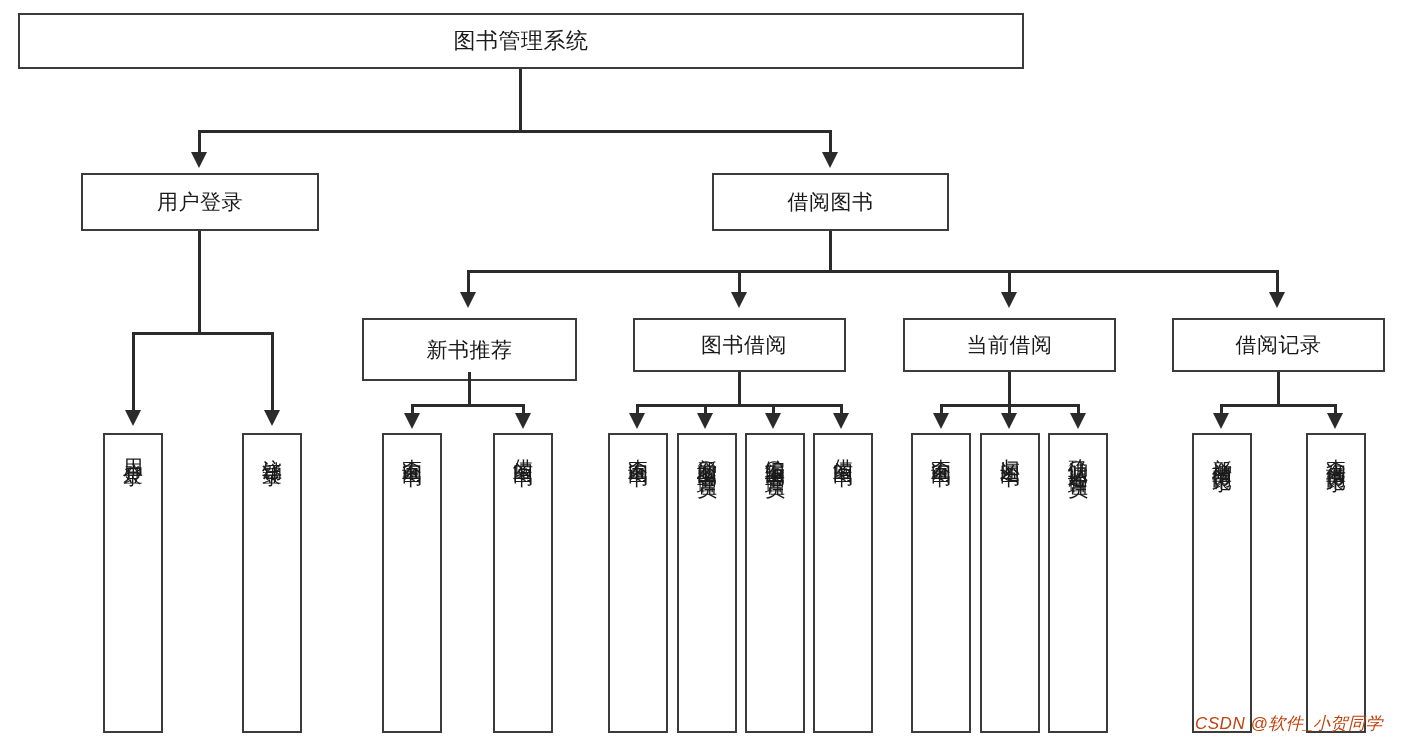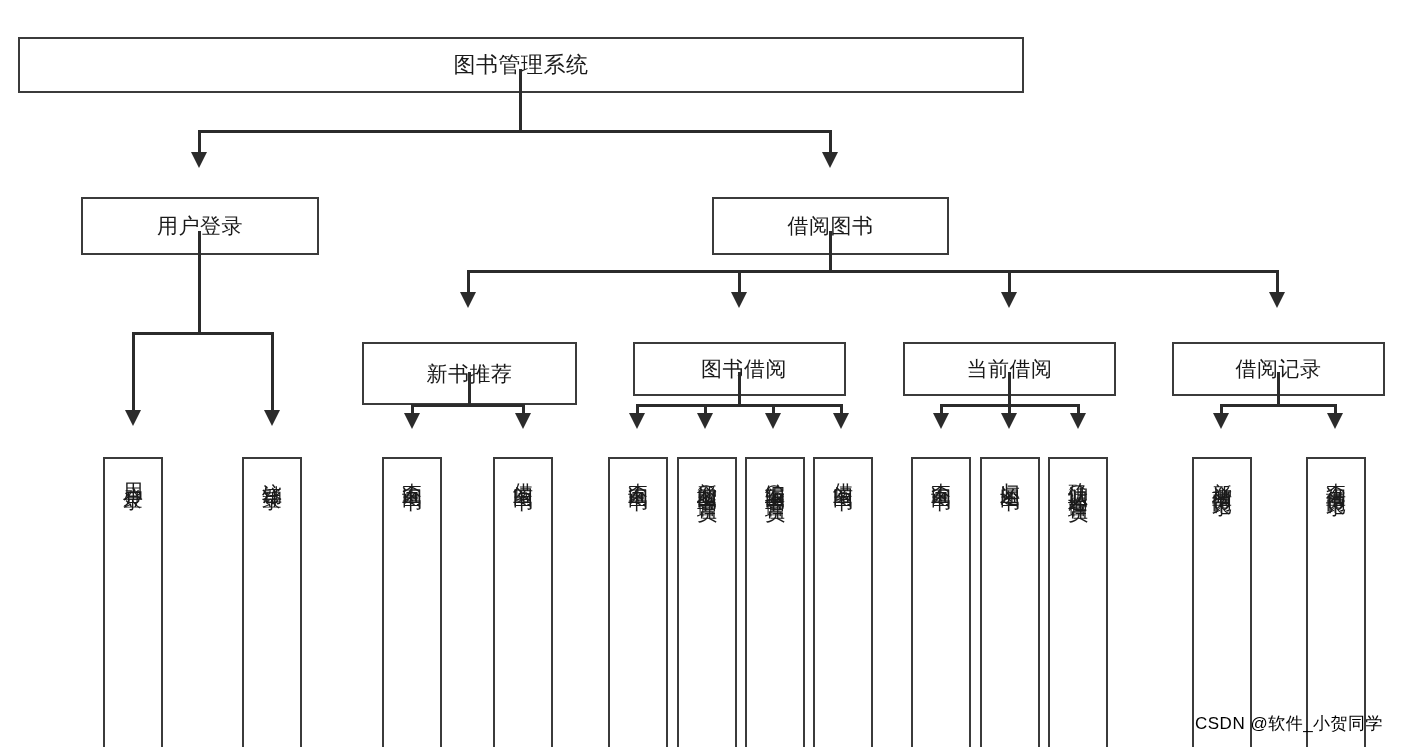--- a/index.html
+++ b/index.html
@@ -19,21 +19,20 @@
   }
   .node {
     position: absolute;
     box-sizing: border-box;
     background: #ffffff;
     border: 2px solid #3b3b3b;
     display: flex;
     align-items: center;
     justify-content: center;
     color: #1a1a1a;
-    margin-top: 24px;
   }
   .node .label {
     display: block;
     text-align: center;
     line-height: 1.22;
     letter-spacing: 0.5px;
   }
   
   .node.h .label {
     writing-mode: horizontal-tb;
@@ -68,24 +67,25 @@
   .arrow {
     position: absolute;
     width: 0;
     height: 0;
     border-left: 8px solid transparent;
     border-right: 8px solid transparent;
     border-top: 16px solid #2b2b2b;
   }
   .watermark {
     position: absolute;
-    color: #000000;
+    color: #c2410c;
     font-size: 17px;
     white-space: nowrap;
     letter-spacing: 0.5px;
+    font-style: italic;
   }
 </style>
 </head>
 <body>
 
 <div id="canvas">
 
   <div class="node h root" style="left:18px; top:13px; width:1006px; height:56px;">
     <span class="label">图书管理系统</span>
   </div>

